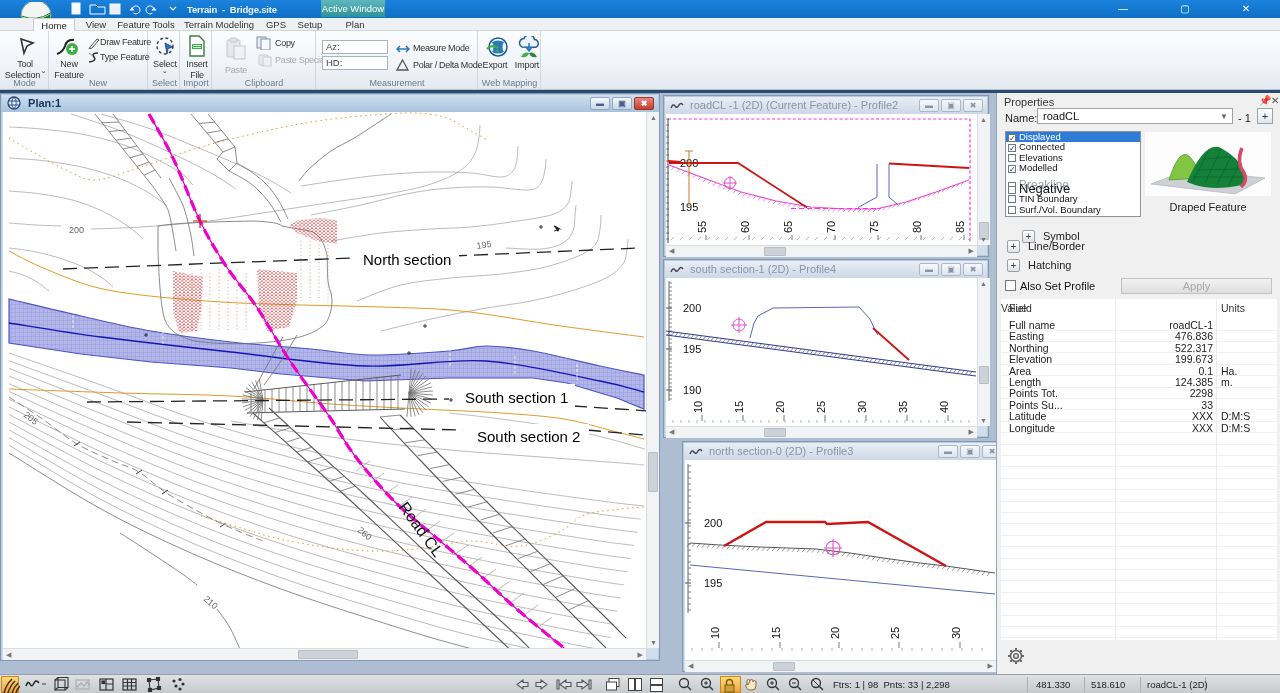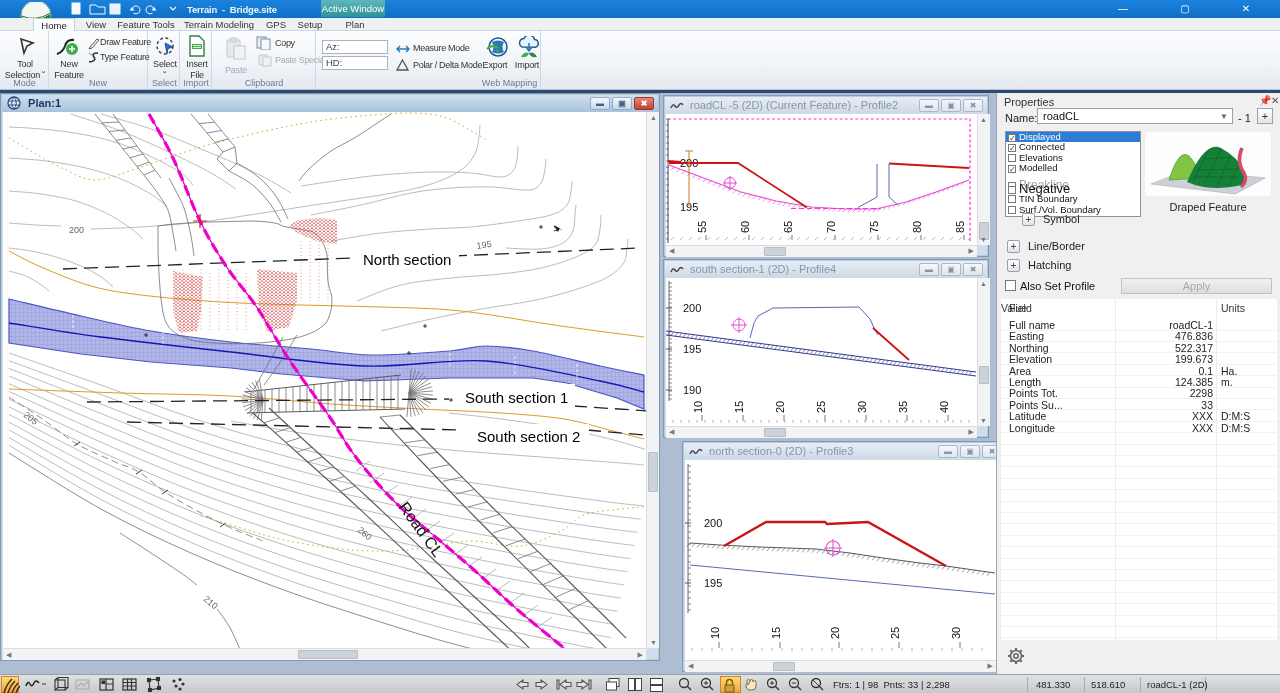--- a/index.html
+++ b/index.html
@@ -151,20 +151,23 @@
     <svg class="abs" style="left:256px; top:5px;" width="16" height="14" viewBox="0 0 16 14">
         <rect x="1" y="1" width="9" height="11" fill="#e8edf3" stroke="#7c8fa8"></rect>
         <rect x="5" y="3" width="9" height="11" fill="#f6f8fa" stroke="#7c8fa8"></rect>
       </svg>
     <div class="rsm" style="left:275px; top:7px;">Copy</div>
     <svg class="abs" style="left:257px; top:22px;" width="16" height="14" viewBox="0 0 16 14" opacity="0.5">
         <rect x="2" y="2" width="9" height="10" rx="1" fill="#dfe3e8" stroke="#9aa2ab"></rect>
         <rect x="6" y="4" width="8" height="9" fill="#eef0f2" stroke="#9aa2ab"></rect>
       </svg>
     <div class="rsm gray" style="left:275px; top:24px;">Paste Special</div>
+    <div class="rgroup" style="left:317px; width:161px;">
+        <div class="rgl">Measurement</div>
+      </div>
     <div class="abs" style="left:322px; top:9px; width:66px; height:14px; background:#fff; border:1px solid #aab4c0; font-size:9.5px; color:#444; padding-left:3px; line-height:12px;">Az:</div>
     <div class="abs" style="left:322px; top:25px; width:66px; height:14px; background:#fff; border:1px solid #aab4c0; font-size:9.5px; color:#444; padding-left:3px; line-height:12px;">HD:</div>
     <svg class="abs" style="left:396px; top:13px;" width="14" height="10" viewBox="0 0 14 10">
         <path d="M1 5 h12 M4 2 L1 5 l3 3 M10 2 l3 3 l-3 3" fill="none" stroke="#2a7ab8" stroke-width="1.5"></path>
       </svg>
     <div class="rsm" style="left:413px; top:12px;">Measure Mode</div>
     <svg class="abs" style="left:396px; top:28px;" width="13" height="12" viewBox="0 0 13 12">
         <path d="M6.5 1 L12 11 H1 Z" fill="none" stroke="#555" stroke-width="1.3"></path>
       </svg>
     <div class="rsm" style="left:413px; top:29px;">Polar / Delta Mode</div>
@@ -439,21 +442,21 @@
       <div class="sbthumb" style="left:295px; top:1px; width:60px; height:9px;"></div>
       <div class="sbarrow" style="right:3px; top:2px;">▶</div>
     </div>
   </div>
 
   <div class="win" style="left:663px; top:95px; width:326px; height:162px;">
     <div class="wtitle inact" style="line-height:17px;">
       <svg style="vertical-align:-3px; margin-left:5px;" width="14" height="12" viewBox="0 0 14 12">
           <path d="M1 8 Q3 3 5 6 Q7 9 9 5 Q11 2 13 5" fill="none" stroke="#445" stroke-width="1.4"></path>
         </svg>
-      <span style="margin-left:3px;">roadCL -5 (2D) (Current Feature) - Profile2</span>
+      <span style="margin-left:3px;">roadCL -1 (2D) (Current Feature) - Profile2</span>
       <div class="wbtns" style="right:4px;">
         <div class="wb i">▬</div>
           <div class="wb i">▣</div>
           <div class="wb i">✖</div>
       </div>
     </div>
     <div class="canvas" style="left:2px; top:18px; width:311px; height:131px; overflow:hidden;">
       <svg width="311" height="131" viewBox="0 0 311 131">
           <path d="M2 5 H304 V129" fill="none" stroke="#ff30d8" stroke-width="1.2" stroke-dasharray="3 2.2"></path>
 <path d="M2 5 V129" fill="none" stroke="#444" stroke-width="1"></path>
@@ -632,21 +635,21 @@
       </div>
 <div class="abs" style="left:148px; top:39px; width:126px; height:64px; background:#fdfdfd;">
 <svg width="126" height="64" viewBox="0 0 126 64">
 <polygon points="6,52 42,38 120,46 90,62" fill="#cdd0d4" stroke="#a8adb2" stroke-width="0.6"></polygon>
 <path d="M24 48 Q34 16 44 24 Q52 32 56 46 Z" fill="#82c544" stroke="#508f28" stroke-width="0.7"></path>
 <path d="M42 50 Q60 8 76 16 Q94 26 100 40 Q105 48 97 53 Q70 59 50 53 Z" fill="#158038"></path>
 <path d="M48 49 L64 18 M60 51 L76 17 M72 53 L86 24 M84 53 L95 30 M52 38 L94 37 M48 45 L99 45 M58 27 L86 25" stroke="#0a5c28" stroke-width="0.6" fill="none"></path>
 <path d="M97 16 Q91 30 99 41 Q103 49 96 55" fill="none" stroke="#d84a6a" stroke-width="3.5"></path>
 </svg></div>
 <div class="abs" style="left:148px; top:108px; width:126px; text-align:center; font-size:11px; color:#222;">Draped Feature</div>
-<div class="expander" style="top:120px;padding-left:15px;"><span class="expbox">+</span>Symbol</div>
+<div class="expander" style="top:137px;padding-left:15px;"><span class="expbox">+</span>Symbol</div>
 <div class="expander" style="top:147px;"><span class="expbox">+</span>Line/Border</div>
 <div class="expander" style="top:166px;"><span class="expbox">+</span>Hatching</div>
 <div class="abs" style="left:8px; top:187px; width:11px; height:11px; border:1px solid #707880; background:#fff;"></div>
 <div class="abs" style="left:23px; top:187px; font-size:11px; color:#111;">Also Set Profile</div>
 <div class="abs" style="left:124px; top:185px; width:151px; height:16px; background:linear-gradient(#f2f2f2,#dedede); border:1px solid #c2c2c2; text-align:center; font-size:11px; line-height:15px; color:#a8a8a8;">Apply</div>
 <div class="abs" style="left:4px; top:206px; width:276px; height:341px; background:#fff; overflow:hidden; font-size:10.5px; color:#222;">
         <div style="position:absolute; left:0; top:30.5px; width:100%; height:1px; background:#f1f1f1;"></div>
         <div style="position:absolute; left:0; top:41.9px; width:100%; height:1px; background:#f1f1f1;"></div>
         <div style="position:absolute; left:0; top:53.3px; width:100%; height:1px; background:#f1f1f1;"></div>
         <div style="position:absolute; left:0; top:64.7px; width:100%; height:1px; background:#f1f1f1;"></div>

